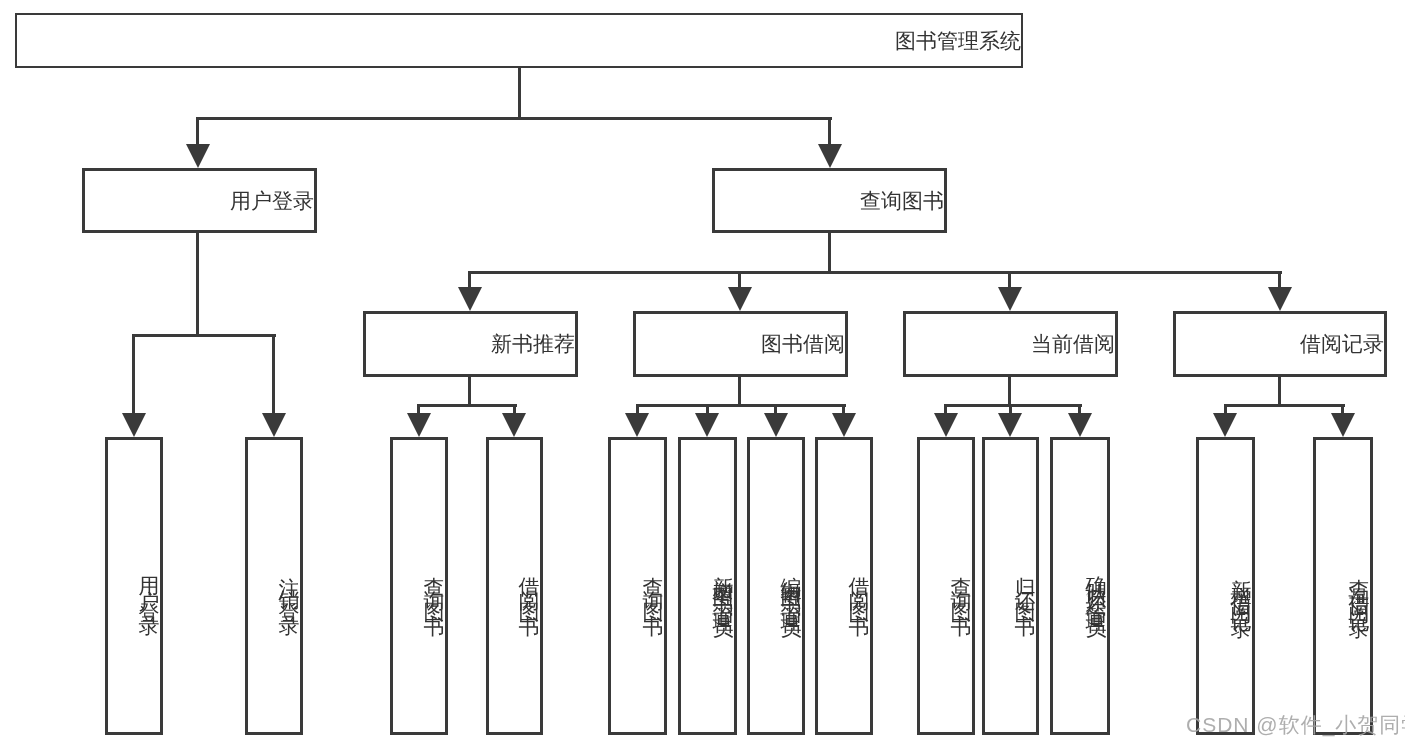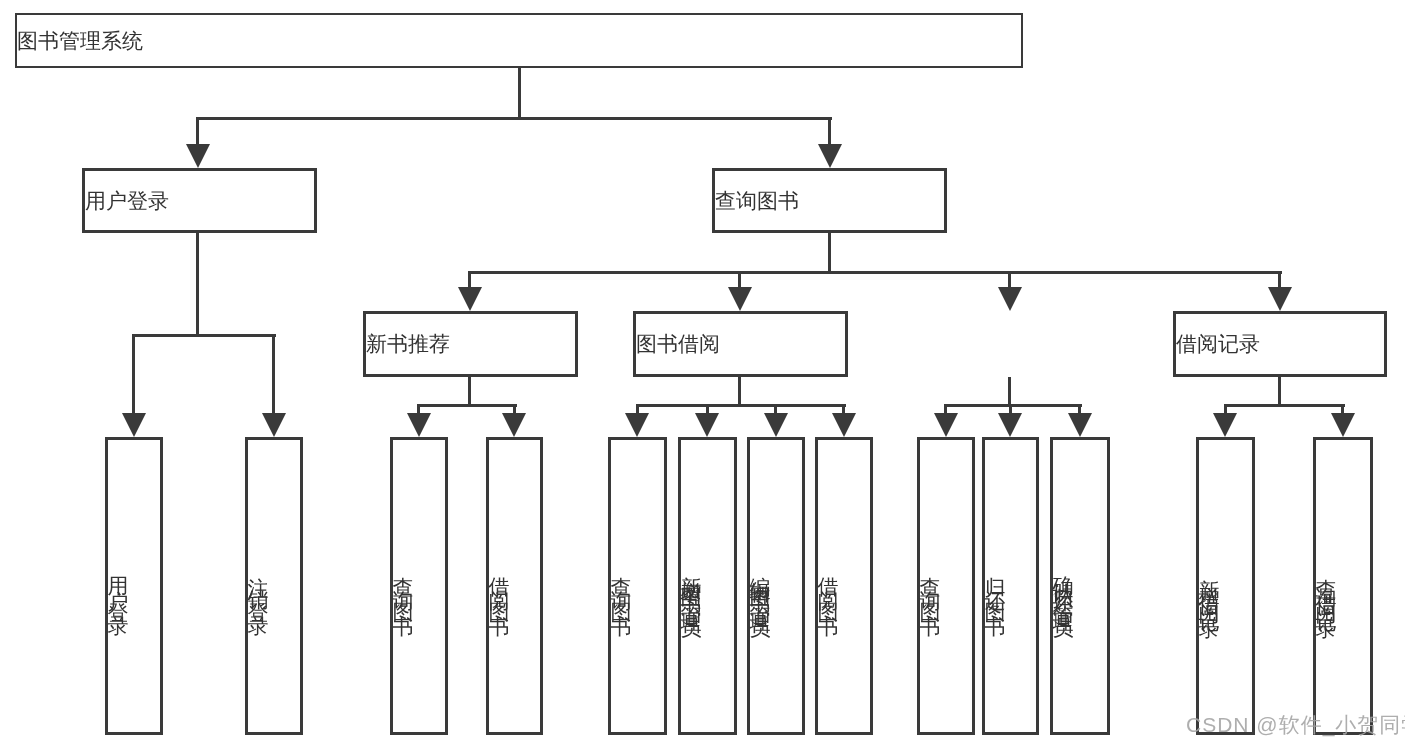--- a/index.html
+++ b/index.html
@@ -8,21 +8,21 @@
     font-family:"Liberation Sans","DejaVu Sans",sans-serif;color:#333333;
   }
   
   .v{position:absolute;width:3px;background:#3a3a3a;}
   .h{position:absolute;height:3px;background:#3a3a3a;}
   .a{position:absolute;width:0;height:0;
      border-left:12px solid transparent;border-right:12px solid transparent;
      border-top:24px solid #3a3a3a;}
   
   .box{position:absolute;box-sizing:border-box;background:#ffffff;
-       border:3px solid #3a3a3a;display:flex;align-items:center;justify-content:flex-start;
+       border:3px solid #3a3a3a;display:flex;align-items:center;justify-content:flex-end;
        font-size:21px;color:#333333;z-index:2;}
   .box.root{border-width:2px;}
   .vtext{writing-mode:vertical-rl;text-orientation:mixed;line-height:1;
          letter-spacing:8px;white-space:nowrap;}
   .sp4{letter-spacing:13px;}
   .sp6{letter-spacing:8px;}
   .sp9{letter-spacing:6px;}
   .watermark{position:absolute;left:1186px;top:711px;width:210px;
              font-size:21px;color:rgba(165,165,165,0.9);z-index:5;
              white-space:nowrap;letter-spacing:1px;}
@@ -101,20 +101,23 @@
   <div class="box" style="left:712px;top:168px;width:235px;height:65px">
     <span>查询图书</span>
   </div>
 
   <div class="box" style="left:363px;top:311px;width:215px;height:66px">
     <span>新书推荐</span>
   </div>
   <div class="box" style="left:633px;top:311px;width:215px;height:66px">
     <span>图书借阅</span>
   </div>
+  <div class="box" style="left:903px;top:311px;width:215px;height:66px">
+    <span>当前借阅</span>
+  </div>
   <div class="box" style="left:1173px;top:311px;width:214px;height:66px">
     <span>借阅记录</span>
   </div>
 
   <div class="box" style="left:105px;top:437px;width:58px;height:298px">
     <span class="vtext sp4">用户登录</span>
   </div>
   <div class="box" style="left:245px;top:437px;width:58px;height:298px">
     <span class="vtext sp4">注销登录</span>
   </div>

